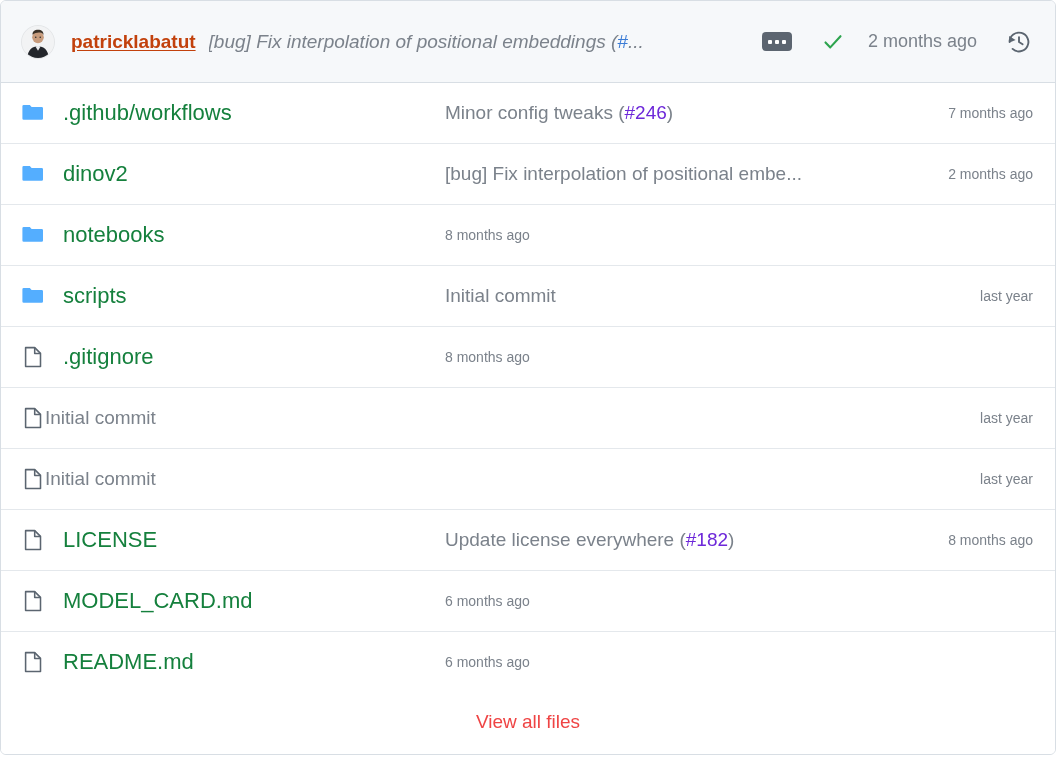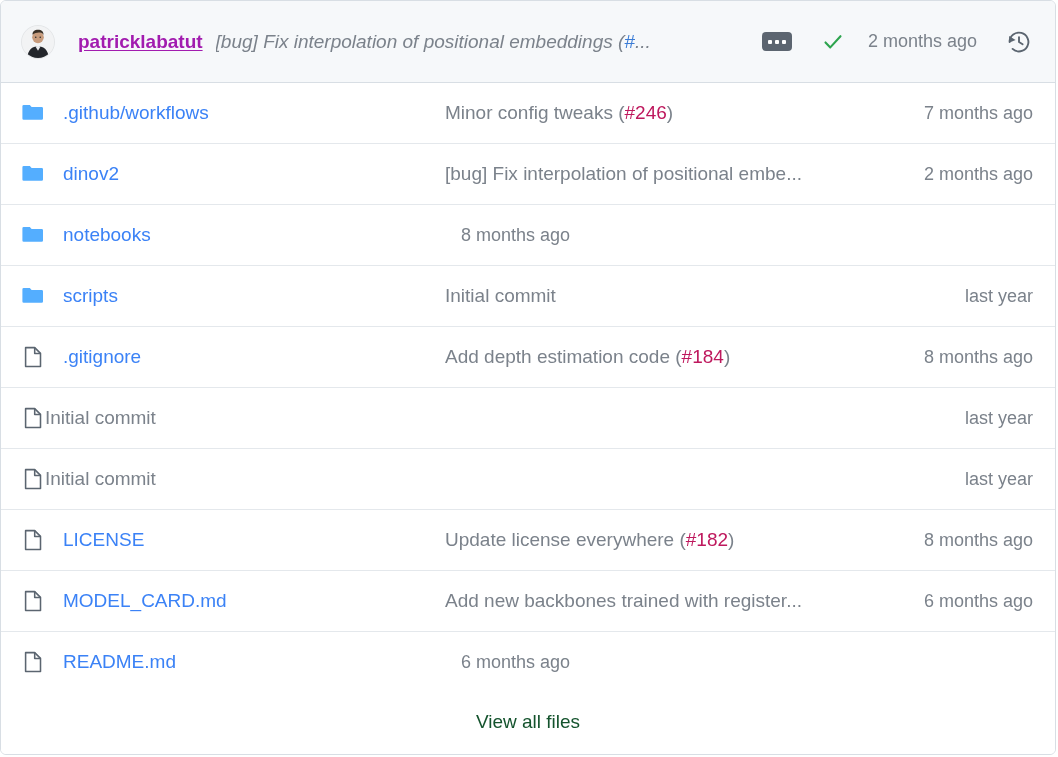--- a/index.html
+++ b/index.html
@@ -46,24 +46,24 @@
     flex: 0 0 34px;
     overflow: hidden;
     position: relative;
     border: 1px solid #e4e6e8;
     background: #eceef0;
     box-sizing: border-box;
   }
   .avatar svg { display: block; width: 100%; height: 100%; }
 
   .commit-author {
-    margin-left: 23px;
+    margin-left: 16px;
     font-size: 19px;
     font-weight: bold;
-    color: #a21caf;
+    color: #c2410c;
     text-decoration: underline;
     text-underline-offset: 2px;
     white-space: nowrap;
     cursor: pointer;
   }
 
   .commit-message-header {
     margin-left: 13px;
     font-size: 19px;
     color: #7b828b;
@@ -153,64 +153,63 @@
     height: 24px;
     flex: 0 0 24px;
     display: flex;
     align-items: center;
     justify-content: center;
   }
   .row-icon svg { display: block; }
 
   .file-name {
     margin-left: 18px;
-    font-size: 19px;
-    color: #3b82f6;
+    font-size: 22px;
+    color: #15803d;
     white-space: nowrap;
     overflow: hidden;
     text-overflow: ellipsis;
     width: 382px;
     flex: 0 0 382px;
     cursor: pointer;
   }
 
   .commit-msg {
     font-size: 19px;
     color: #7b828b;
     white-space: nowrap;
     overflow: hidden;
     text-overflow: ellipsis;
     flex: 1 1 auto;
     min-width: 0;
     cursor: pointer;
   }
-  .commit-msg .pr-ref { color: #be185d; }
+  .commit-msg .pr-ref { color: #6d28d9; }
 
   .commit-time {
-    font-size: 18px;
+    font-size: 14px;
     color: #7b828b;
     white-space: nowrap;
     text-align: right;
     flex: 0 0 auto;
-    margin-left: 16px;
     cursor: pointer;
   }
 
   
   .panel-footer {
     flex: 0 0 65px;
     height: 65px;
     display: flex;
     align-items: center;
     justify-content: center;
     background: #ffffff;
   }
   .view-all-link {
     font-size: 19px;
-    color: #14532d;
+    color: #ef4444;
     cursor: pointer;
     text-decoration: none;
   }
 </style>
 </head>
 <body>
 
 <div class="repo-files-panel">
 
   <div class="commit-header">
@@ -302,21 +301,20 @@
     </div>
 
     <div class="file-row">
       <span class="row-icon">
         <svg viewBox="0 0 24 24" width="24" height="24" xmlns="http://www.w3.org/2000/svg" aria-hidden="true">
           <path d="M4.6 2.6 h9.1 l5.8 5.8 v13.0 h-14.9 Z" fill="#ffffff" stroke="#5b6570" stroke-width="1.55" stroke-linejoin="round"></path>
           <path d="M13.7 2.6 v5.8 h5.8" fill="none" stroke="#5b6570" stroke-width="1.55" stroke-linejoin="round"></path>
         </svg>
       </span>
       <span class="file-name">.gitignore</span>
-      <span class="commit-msg"><span>Add depth estimation code (</span><span class="pr-ref">#184</span><span>)</span></span>
       <span class="commit-time">8 months ago</span>
     </div>
 
     <div class="file-row">
       <span class="row-icon">
         <svg viewBox="0 0 24 24" width="24" height="24" xmlns="http://www.w3.org/2000/svg" aria-hidden="true">
           <path d="M4.6 2.6 h9.1 l5.8 5.8 v13.0 h-14.9 Z" fill="#ffffff" stroke="#5b6570" stroke-width="1.55" stroke-linejoin="round"></path>
           <path d="M13.7 2.6 v5.8 h5.8" fill="none" stroke="#5b6570" stroke-width="1.55" stroke-linejoin="round"></path>
         </svg>
       </span>
@@ -348,21 +346,20 @@
     </div>
 
     <div class="file-row">
       <span class="row-icon">
         <svg viewBox="0 0 24 24" width="24" height="24" xmlns="http://www.w3.org/2000/svg" aria-hidden="true">
           <path d="M4.6 2.6 h9.1 l5.8 5.8 v13.0 h-14.9 Z" fill="#ffffff" stroke="#5b6570" stroke-width="1.55" stroke-linejoin="round"></path>
           <path d="M13.7 2.6 v5.8 h5.8" fill="none" stroke="#5b6570" stroke-width="1.55" stroke-linejoin="round"></path>
         </svg>
       </span>
       <span class="file-name">MODEL_CARD.md</span>
-      <span class="commit-msg"><span>Add new backbones trained with register...</span><span class="pr-ref"></span><span></span></span>
       <span class="commit-time">6 months ago</span>
     </div>
 
     <div class="file-row">
       <span class="row-icon">
         <svg viewBox="0 0 24 24" width="24" height="24" xmlns="http://www.w3.org/2000/svg" aria-hidden="true">
           <path d="M4.6 2.6 h9.1 l5.8 5.8 v13.0 h-14.9 Z" fill="#ffffff" stroke="#5b6570" stroke-width="1.55" stroke-linejoin="round"></path>
           <path d="M13.7 2.6 v5.8 h5.8" fill="none" stroke="#5b6570" stroke-width="1.55" stroke-linejoin="round"></path>
         </svg>
       </span>

